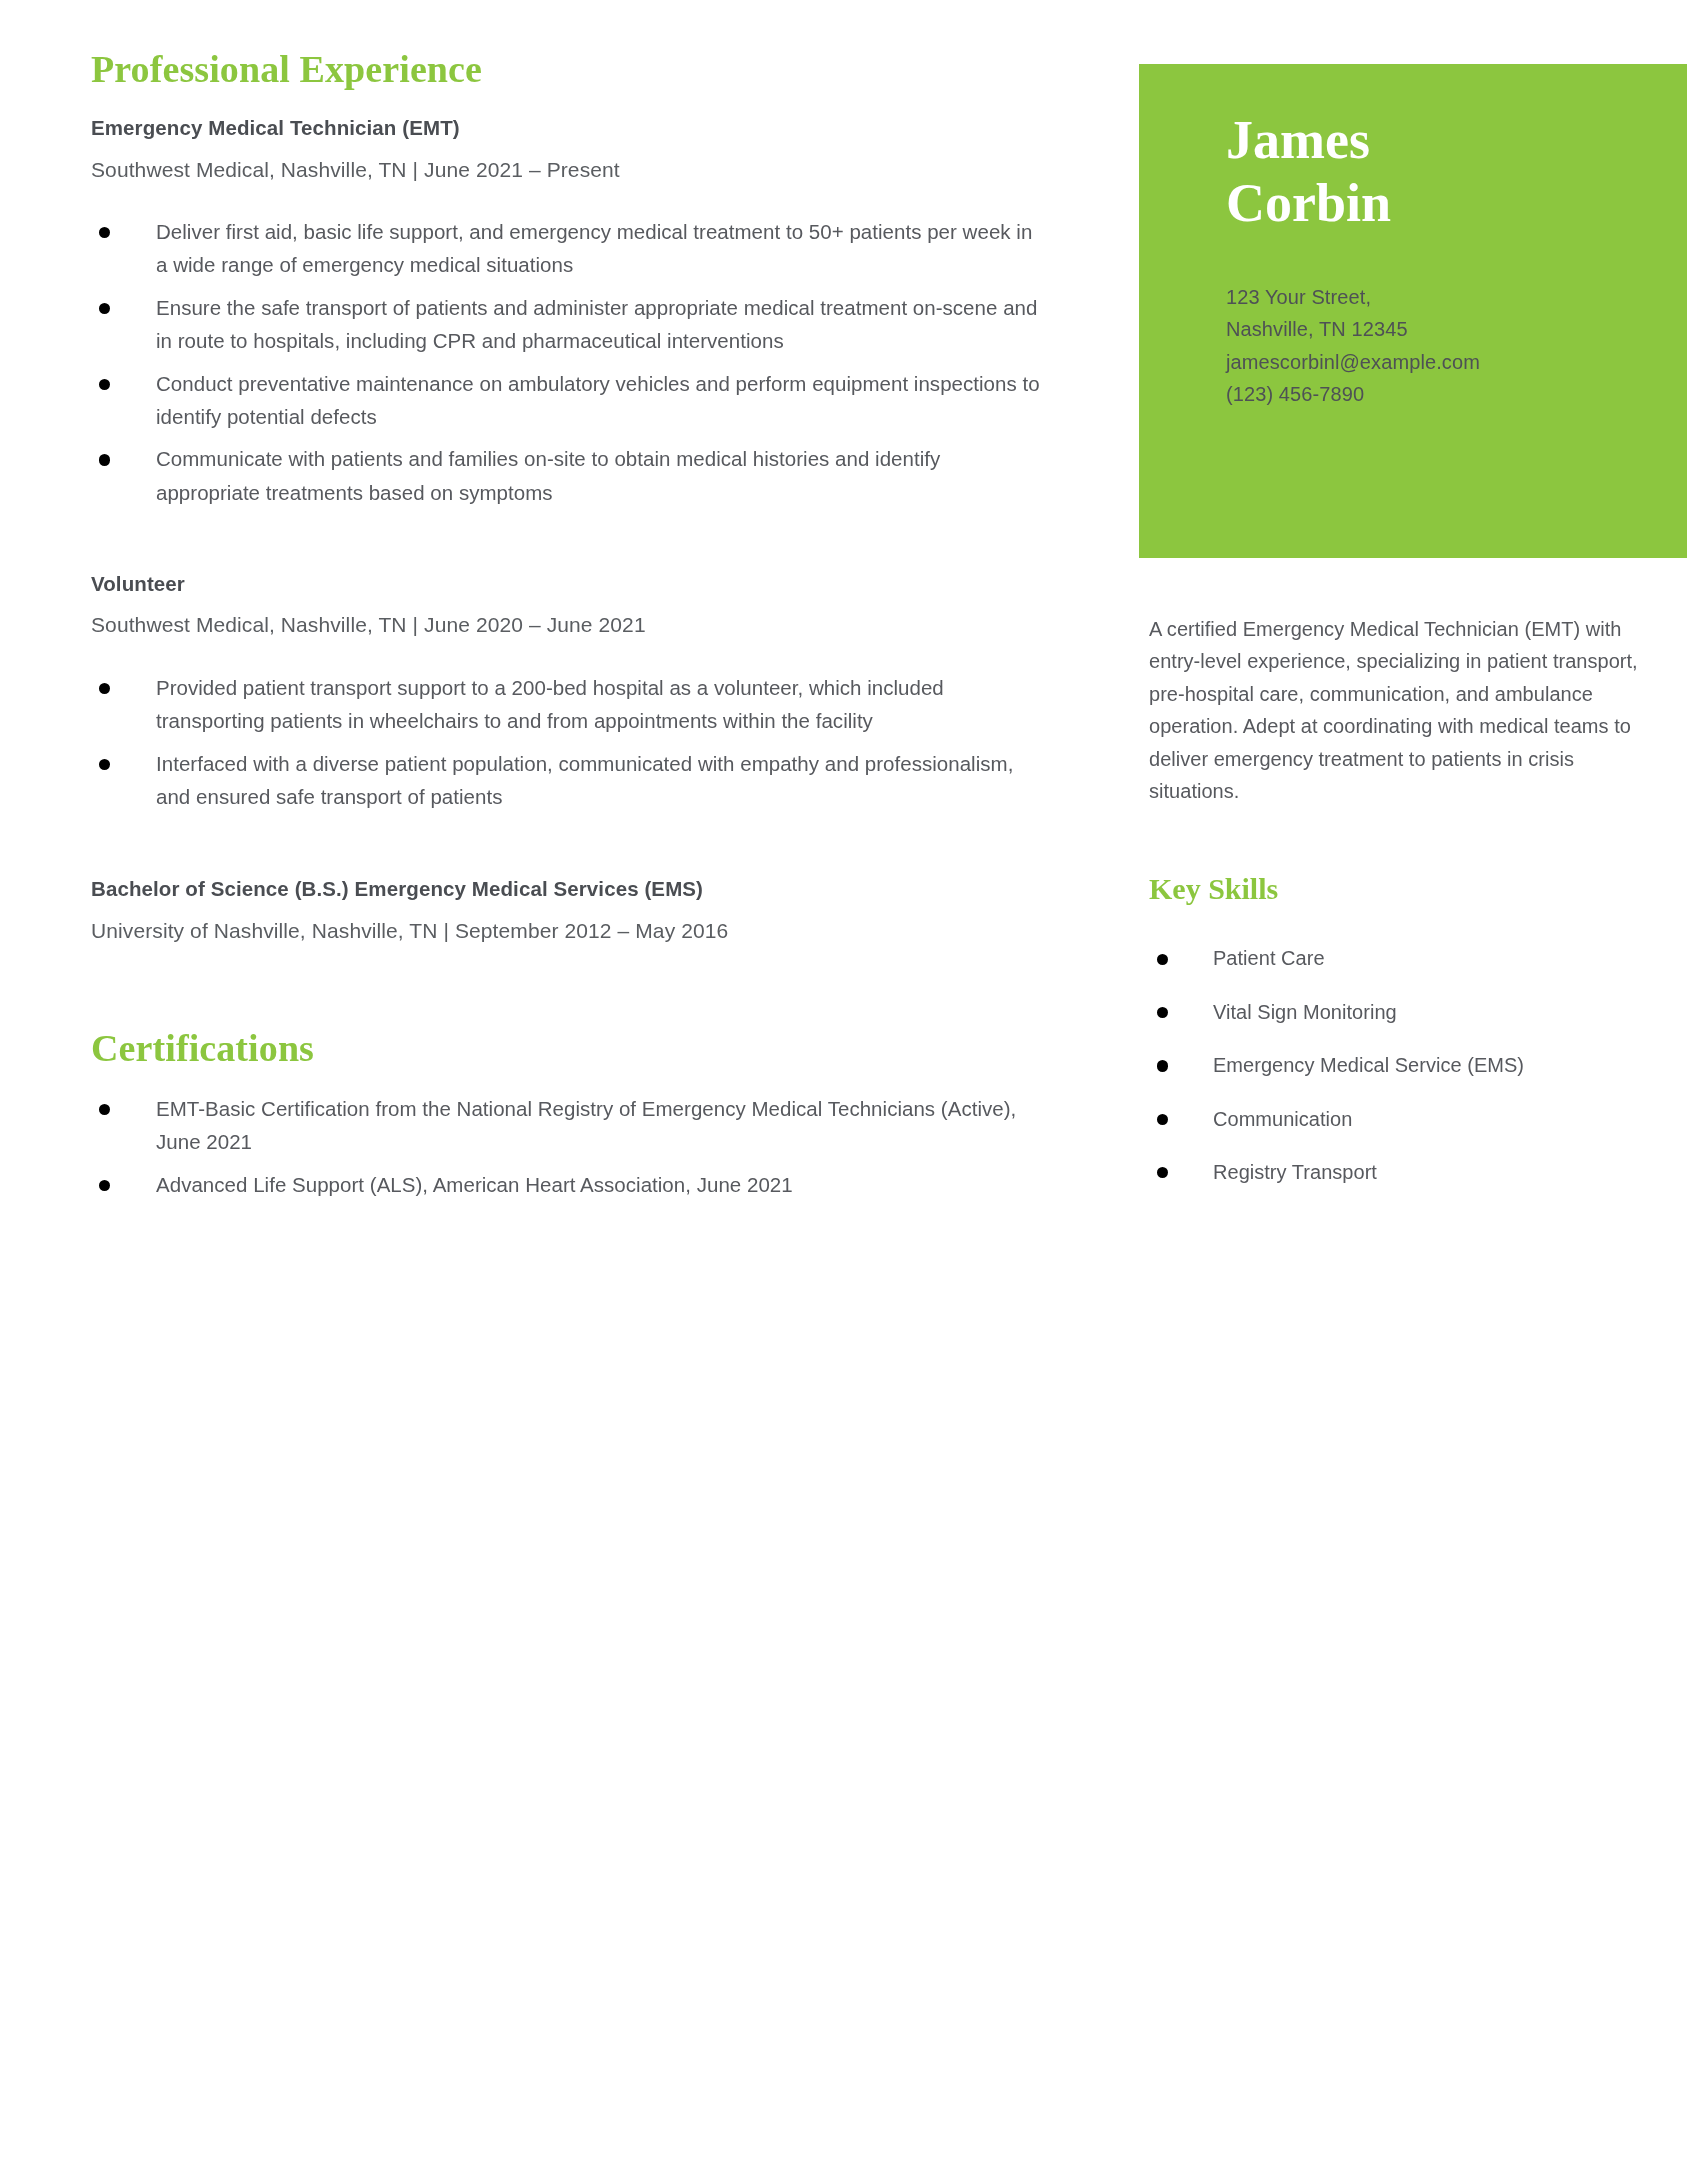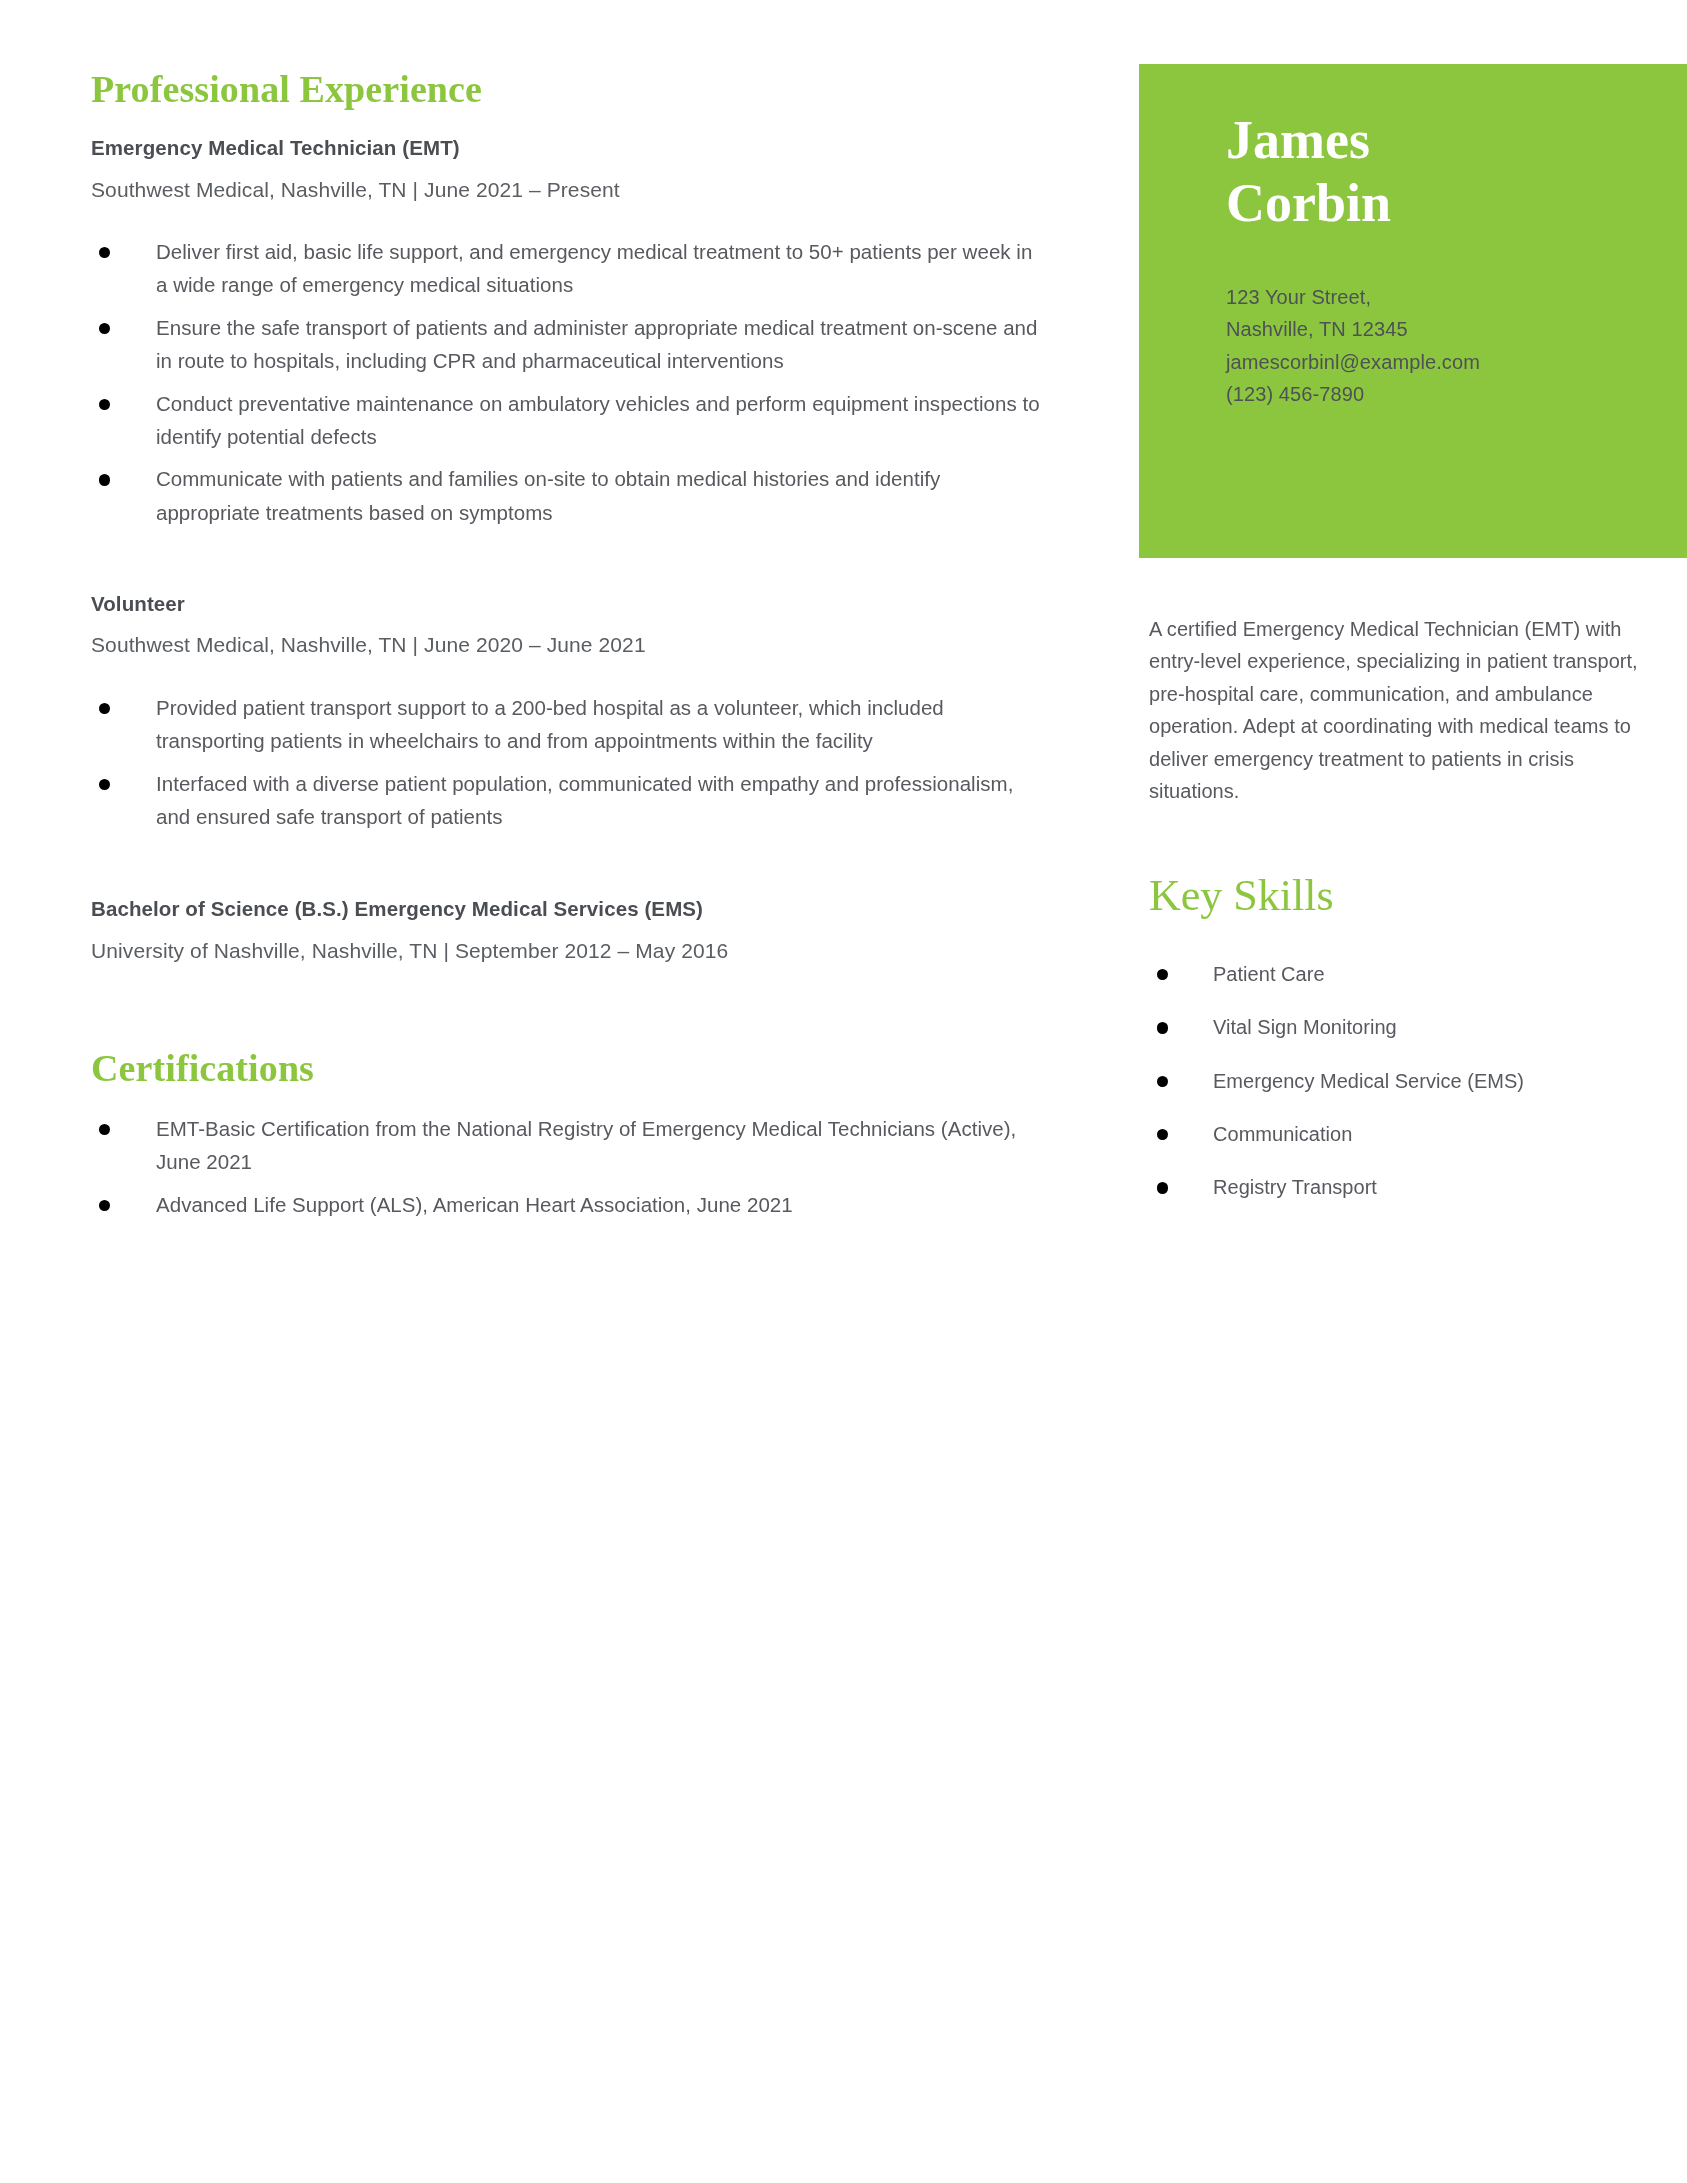--- a/index.html
+++ b/index.html
@@ -19,21 +19,21 @@
     width: 1687px;
     height: 2183px;
     background: #ffffff;
     overflow: hidden;
   }
 
   
   .left-col {
     position: absolute;
     left: 91px;
-    top: 68px;
+    top: 48px;
     width: 953px;
   }
 
   .section { margin-bottom: 4px; }
 
   .section-heading {
     font-family: "Liberation Serif", serif;
     font-weight: bold;
     font-size: 38px;
     line-height: 1.12;
@@ -133,22 +133,22 @@
   .summary {
     font-size: 20px;
     line-height: 1.62;
     color: #57595E;
     margin: 0 0 65px 0;
     letter-spacing: 0.03px;
   }
 
   .skills-heading {
     font-family: "Liberation Serif", serif;
-    font-weight: normal;
-    font-size: 44px;
+    font-weight: bold;
+    font-size: 30px;
     line-height: 1.1;
     color: #8CC63F;
     margin: 0 0 37px 0;
   }
 
   ul.skills {
     list-style: none;
     margin: 0;
     padding: 0;
   }

